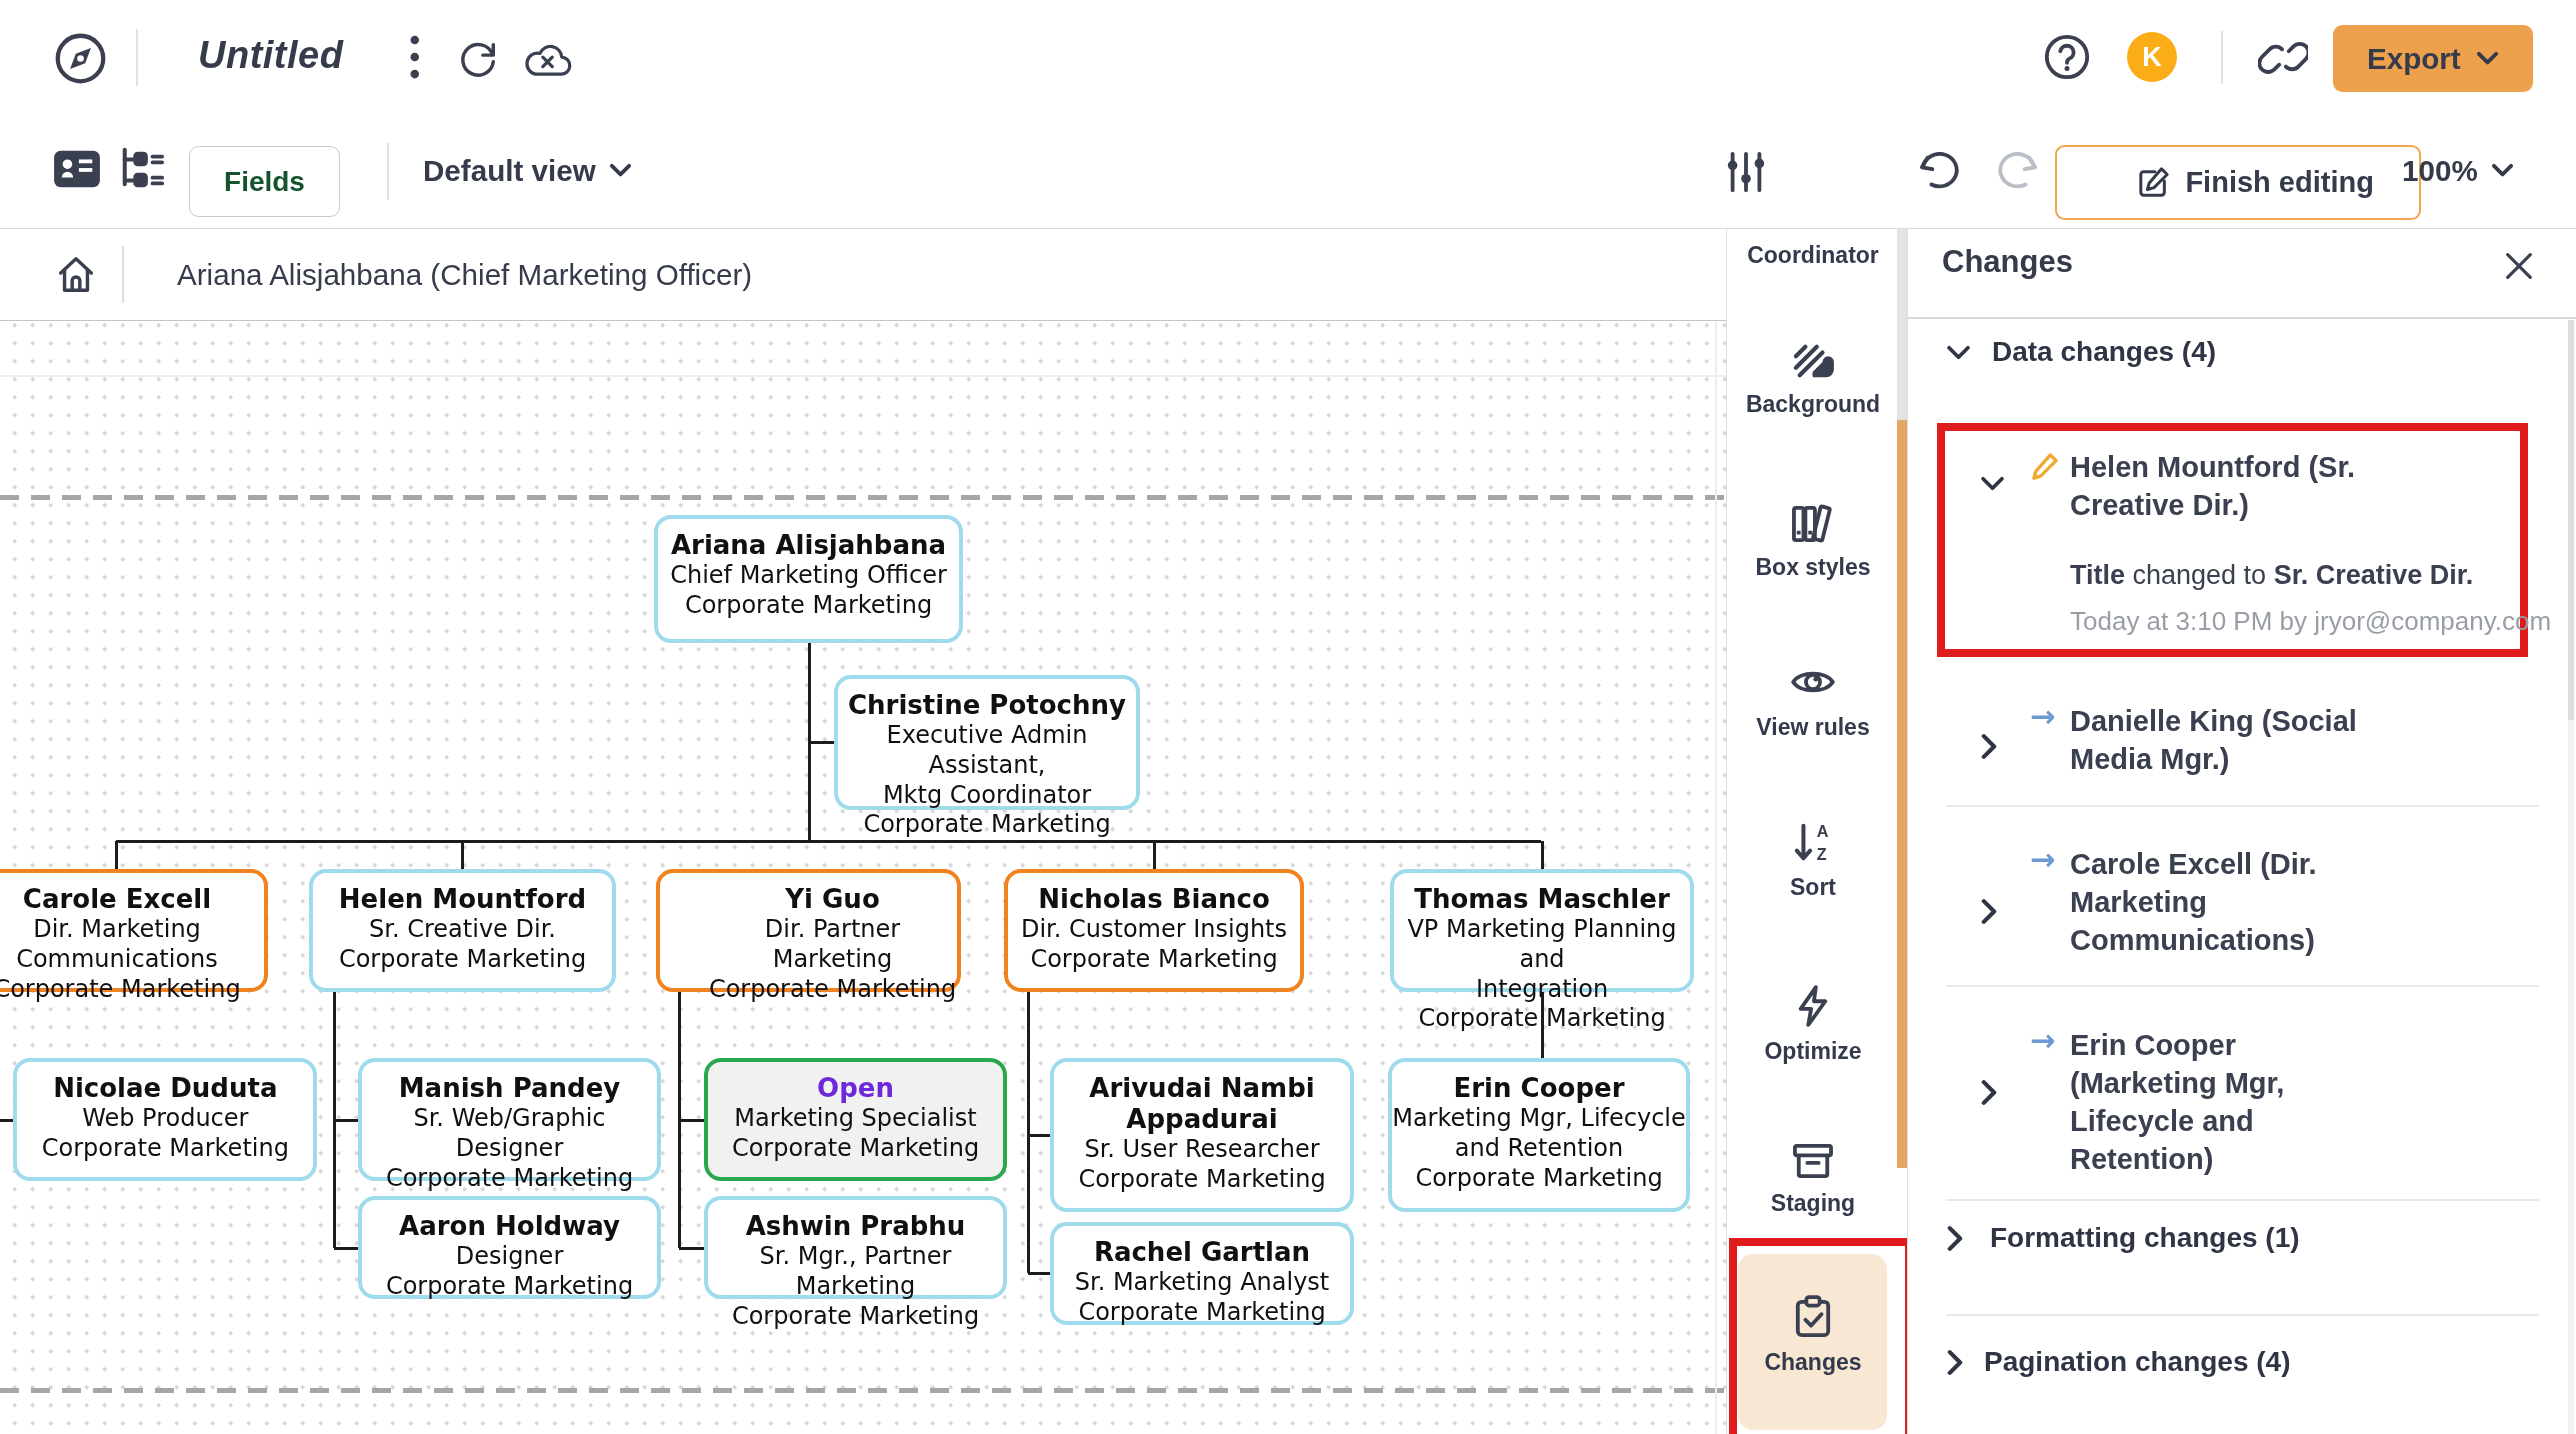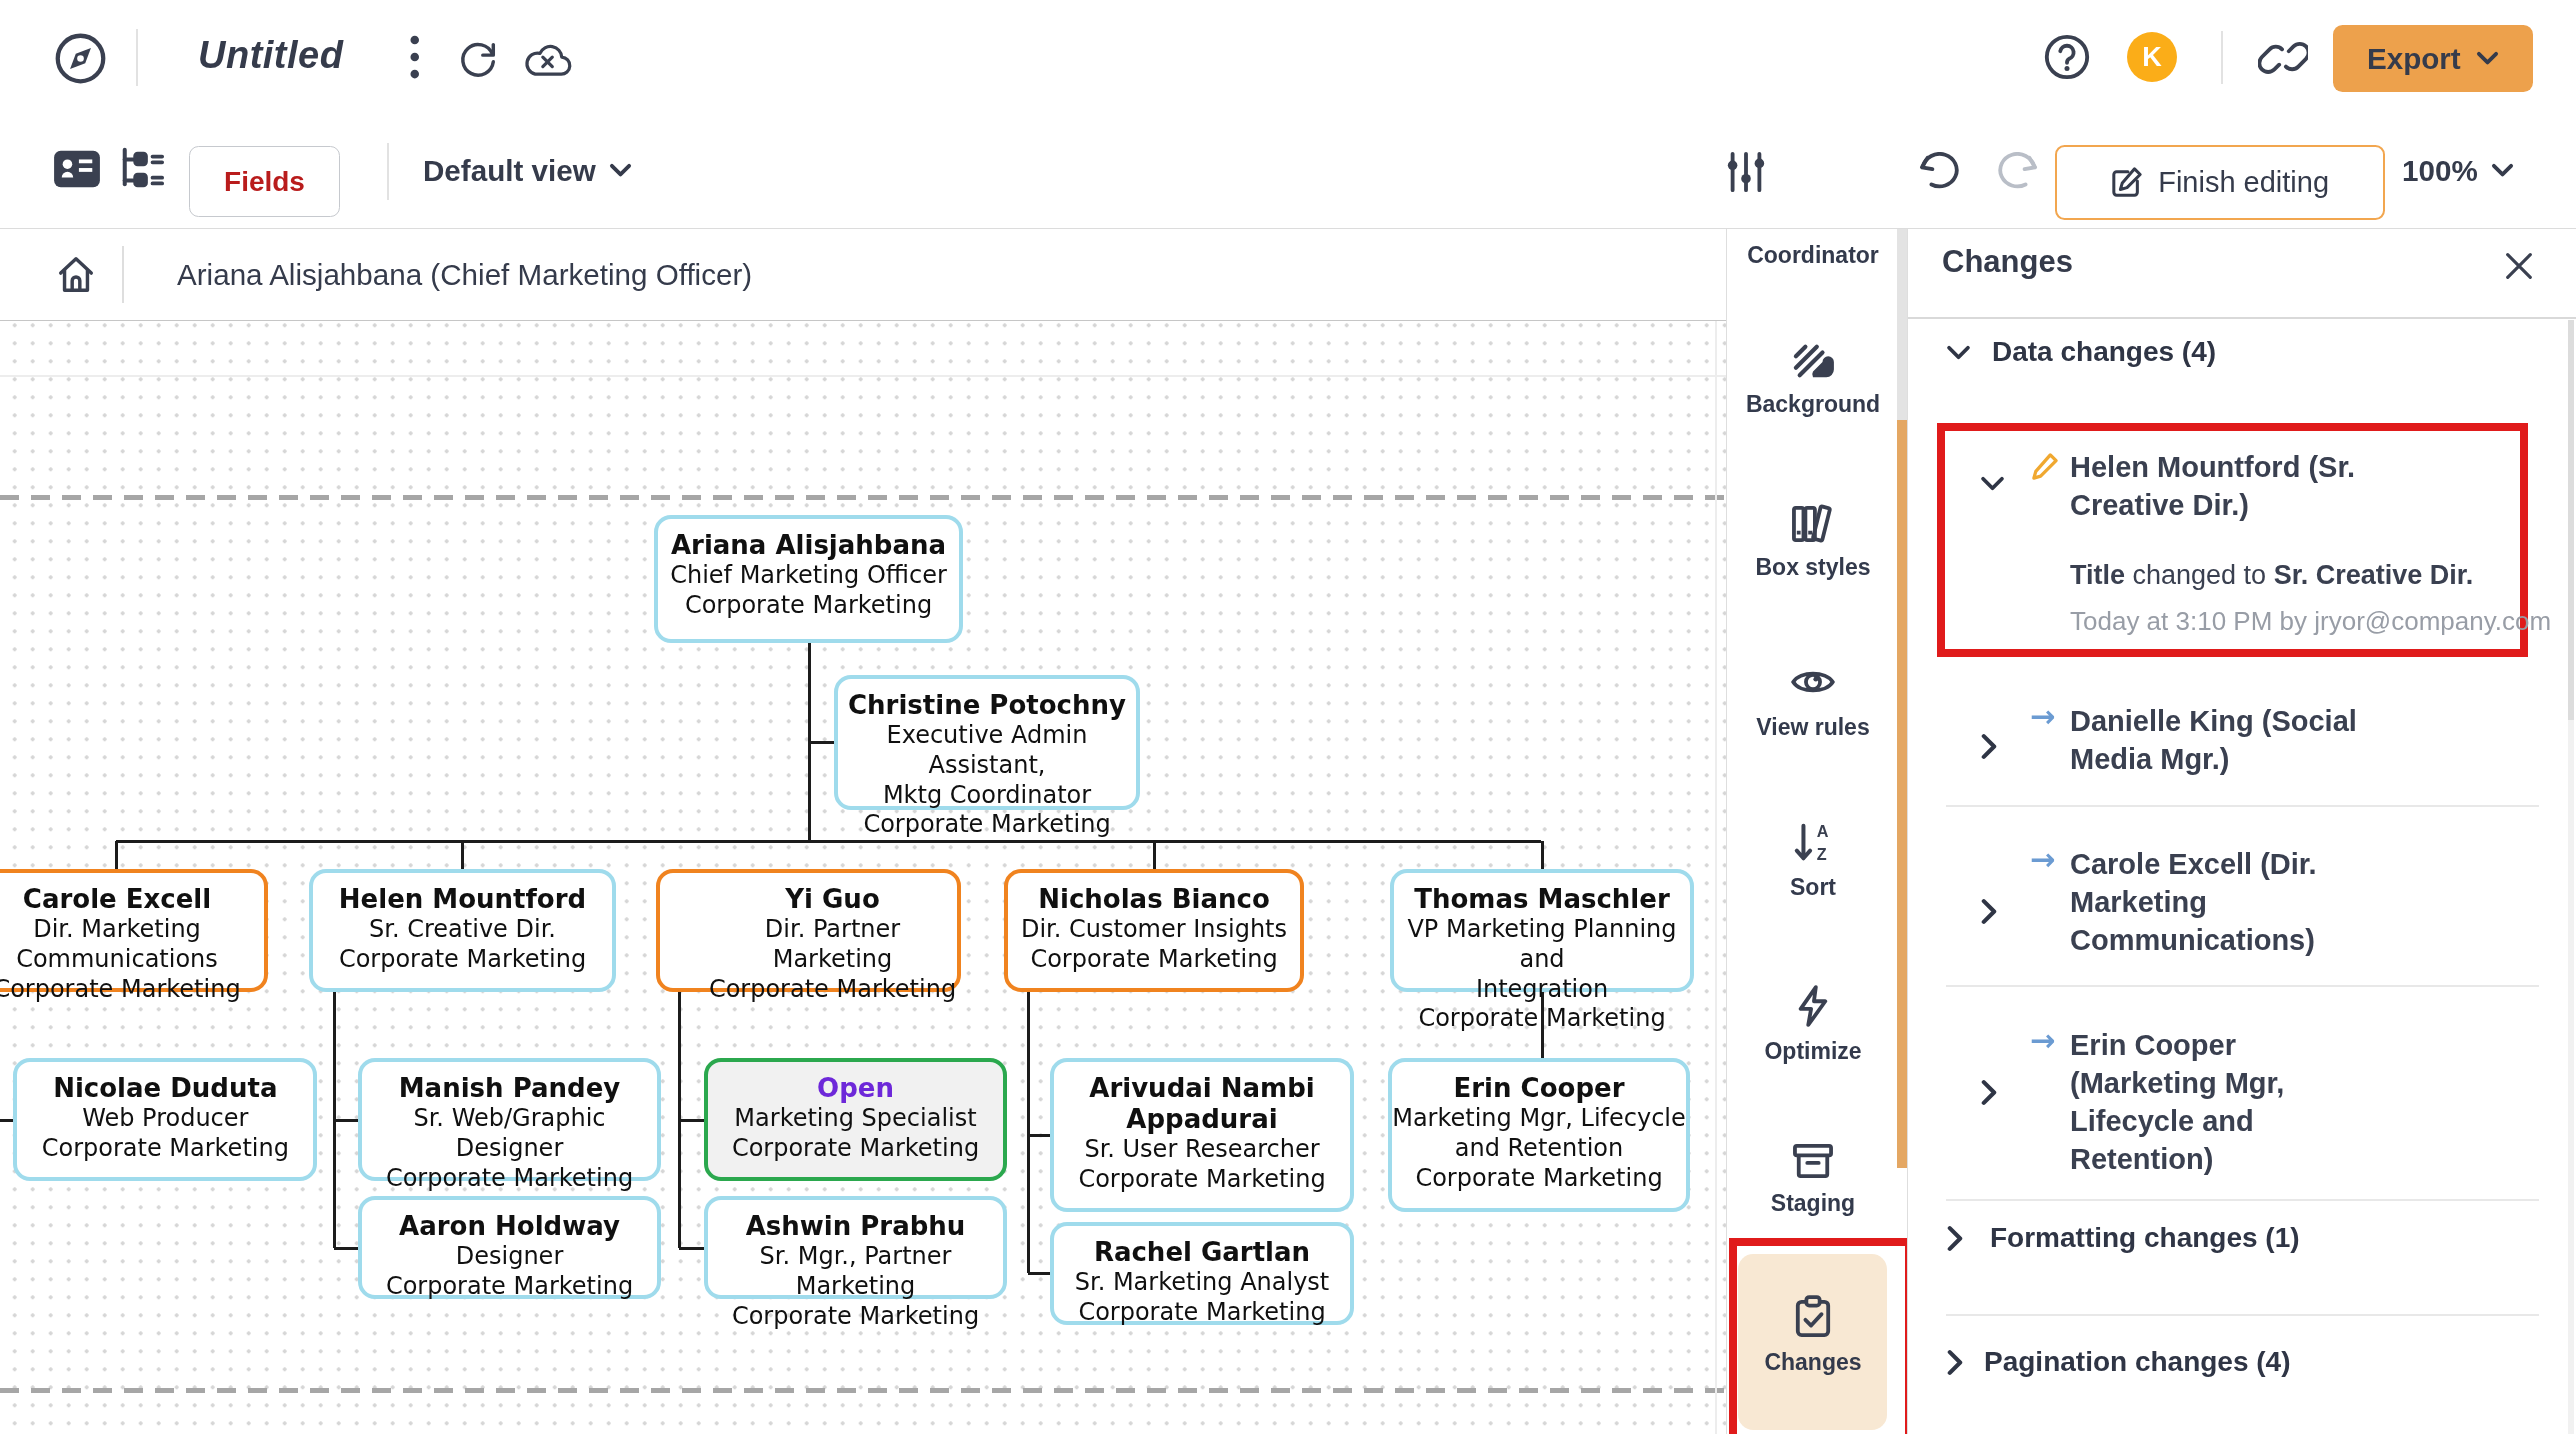--- a/index.html
+++ b/index.html
@@ -7,25 +7,25 @@
        font-family:"Liberation Sans",sans-serif;color:#3A4050;background:#fff;}
   .abs{position:absolute;}
   svg{display:block;}
 
   
   #row1{left:0;top:0;width:2576px;height:114px;border-bottom:1px solid #f0f0f0;background:#fff;}
   #row2{left:0;top:114px;width:2576px;height:114px;border-bottom:1.9px solid #dcdcdc;background:#fff;}
   #breadcrumb{left:0;top:231px;width:1726px;height:89px;border-bottom:1.9px solid #c6c6c6;background:#fff;}
   .vdiv{width:1.9px;background:#e2e2e2;}
   .title-italic{font-style:italic;font-weight:700;font-size:38px;color:#353b4b;letter-spacing:0.5px;}
-  .btn-outline{border:1.9px solid #c6c9ce;border-radius:9.5px;background:#fff;display:flex;align-items:center;justify-content:center;font-weight:700;font-size:28px;color:#b91c1c;cursor:pointer;}
+  .btn-outline{border:1.9px solid #c6c9ce;border-radius:9.5px;background:#fff;display:flex;align-items:center;justify-content:center;font-weight:700;font-size:28px;color:#14532d;cursor:pointer;}
   .icon{color:#3a4050;}
   .icon.dim{color:#b9bec7;}
   #export-btn{background:#EDA14C;border-radius:9.5px;display:flex;align-items:center;justify-content:center;gap:15.3px;font-weight:700;font-size:29.6px;color:#353b4b;cursor:pointer;}
-  #finish-btn{border:2.9px solid #F2A64F;border-radius:9.5px;background:#fff;display:flex;align-items:center;justify-content:center;gap:15.3px;font-weight:400;font-size:29px;color:#353b4b;cursor:pointer;}
+  #finish-btn{border:2.9px solid #F2A64F;border-radius:9.5px;background:#fff;display:flex;align-items:center;justify-content:center;gap:15.3px;font-weight:700;font-size:29px;color:#353b4b;cursor:pointer;padding-left:36px;}
   #avatar{width:50px;height:50px;border-radius:50%;background:#FBAD18;color:#fff;display:flex;align-items:center;justify-content:center;font-size:27px;font-weight:700;}
   #search-wrap{left:800px;top:145px;width:889px;height:67px;border:1.9px solid #c6c9ce;border-radius:7.6px;background:#fff;display:flex;align-items:center;}
   #search-input{flex:1;border:none;outline:none;font-size:29px;color:#353b4b;padding:0 19px;background:transparent;font-family:"Liberation Sans",sans-serif;}
   #search-input::placeholder{color:#8d929b;}
   .ddl{display:flex;align-items:center;gap:13.3px;font-size:29.6px;font-weight:600;color:#353b4b;cursor:pointer;}
   #crumb-title{font-size:29.6px;font-weight:400;color:#353b4b;}
 
   
   #canvas{left:0;top:321px;width:1726px;height:1114px;background:#fff;
     background-image:radial-gradient(circle,#d6d6d6 1.6px,transparent 1.7px);

